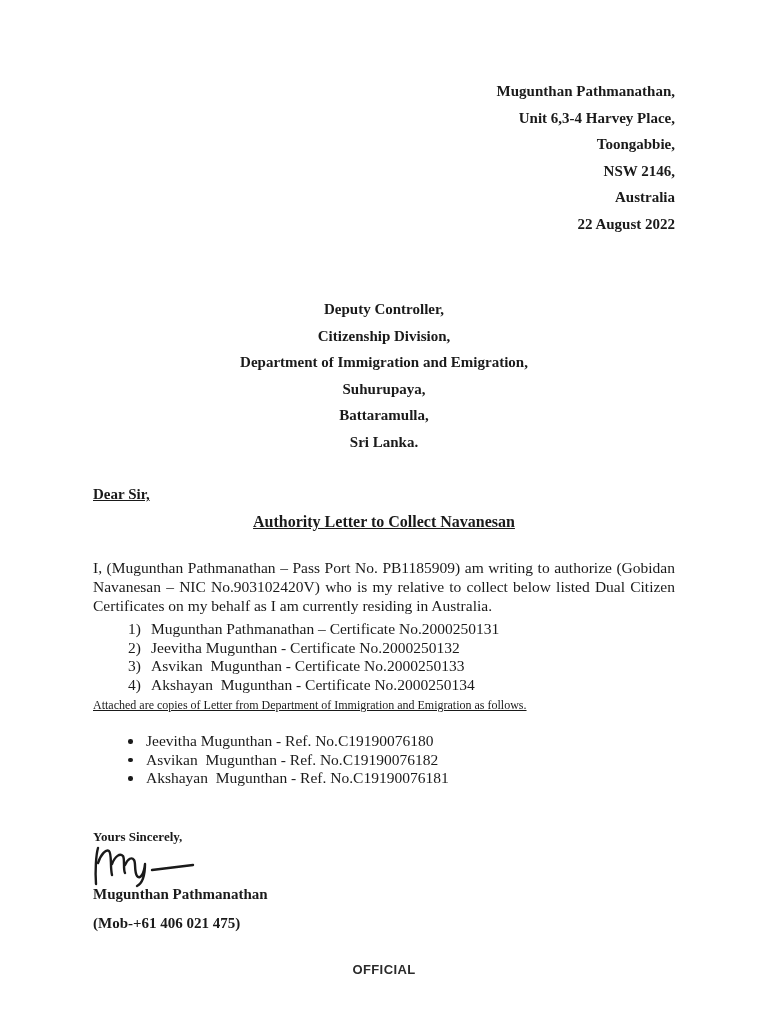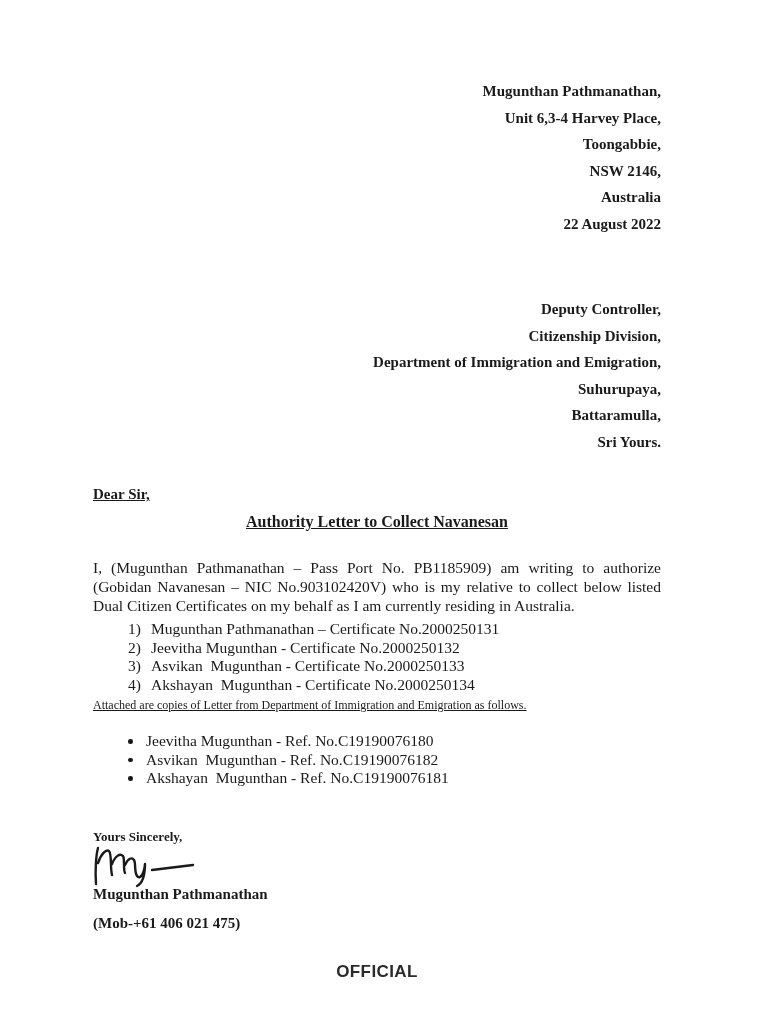--- a/index.html
+++ b/index.html
@@ -12,32 +12,32 @@
     width: 768px;
     height: 1024px;
     background: #ffffff;
     font-family: "Liberation Serif", serif;
     color: #1a1a1a;
     overflow: hidden;
   }
   .block {
     position: absolute;
     left: 93px;
-    right: 107px;
+    right: 93px;
   }
   .sender {
     top: 78px;
     text-align: right;
     font-weight: bold;
     font-size: 15px;
     line-height: 26.5px;
   }
   .recipient {
     top: 296px;
-    text-align: right;
+    text-align: center;
     font-weight: bold;
     font-size: 15px;
     line-height: 26.5px;
   }
   .salutation {
     top: 486px;
     font-weight: bold;
     font-size: 15px;
     text-decoration: underline;
   }
@@ -112,21 +112,21 @@
   .mobile {
     top: 915px;
     font-weight: bold;
     font-size: 15px;
   }
   .footer {
     top: 962px;
     text-align: center;
     font-family: "Liberation Sans", sans-serif;
     font-weight: bold;
-    font-size: 17px;
+    font-size: 13px;
     letter-spacing: 0.4px;
     color: #2b2b2b;
   }
 </style>
 </head>
 <body>
 
 <div class="page">
 
   <div class="block sender">
@@ -137,21 +137,21 @@
     <div>Australia</div>
     <div>22 August 2022</div>
   </div>
 
   <div class="block recipient">
     <div>Deputy Controller,</div>
     <div>Citizenship Division,</div>
     <div>Department of Immigration and Emigration,</div>
     <div>Suhurupaya,</div>
     <div>Battaramulla,</div>
-    <div>Sri Yours.</div>
+    <div>Sri Lanka.</div>
   </div>
 
   <div class="block salutation">Dear Sir,</div>
 
   <div class="block letter-title">Authority Letter to Collect Navanesan</div>
 
   <p class="block para-intro">I, (Mugunthan Pathmanathan – Pass Port No. PB1185909) am writing to authorize (Gobidan Navanesan – NIC No.903102420V) who is my relative to collect below listed Dual Citizen Certificates on my behalf as I am currently residing in Australia.</p>
 
   <ol class="block doc-list cert-list">
     <li>Mugunthan Pathmanathan – Certificate No.2000250131</li>

